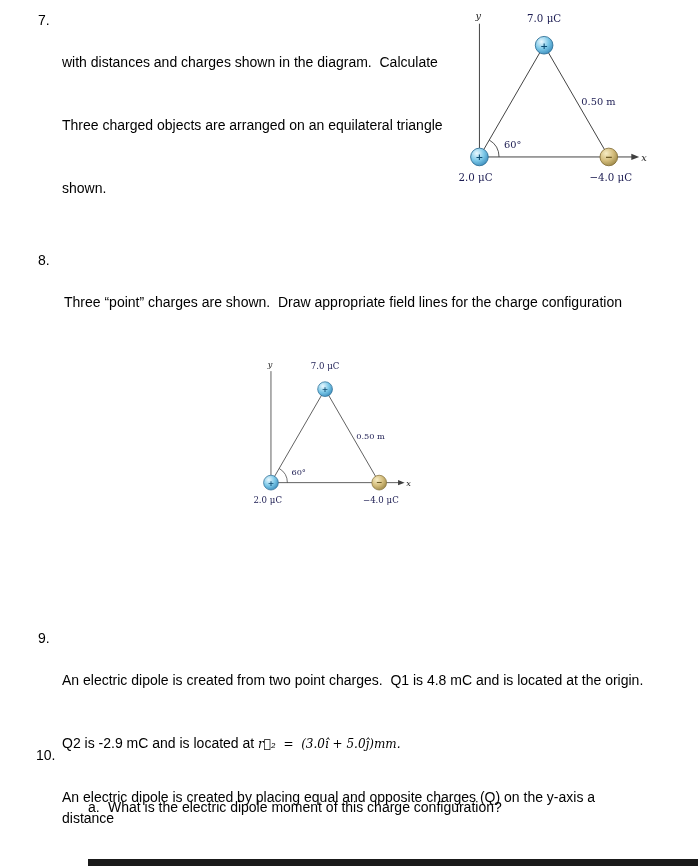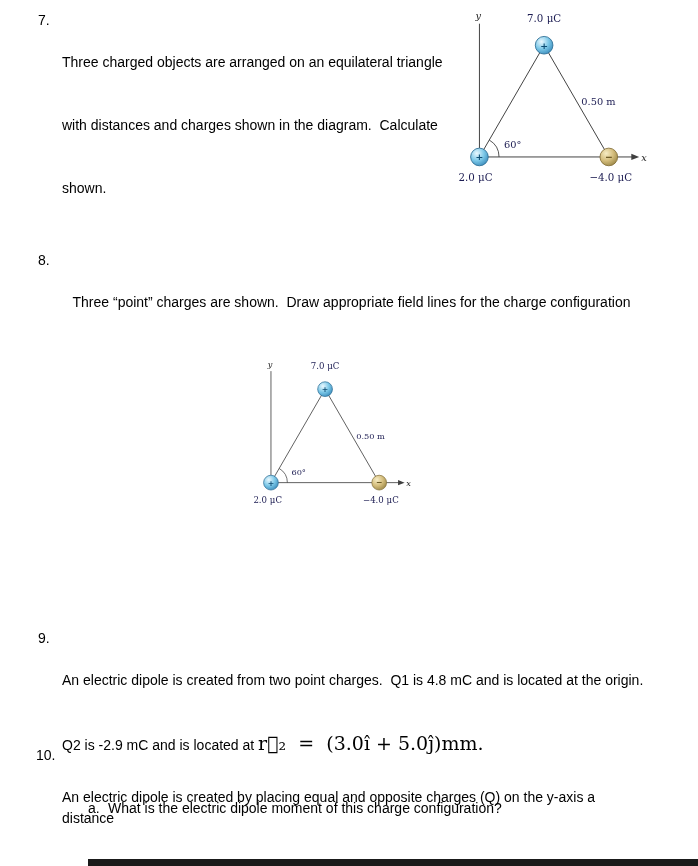--- a/index.html
+++ b/index.html
@@ -6,21 +6,21 @@
   html,body { background:#ffffff; }
   body {
     width:698px; height:866px; position:relative; overflow:hidden;
     font-family:"Liberation Sans", sans-serif; color:#000;
   }
   .abs { position:absolute; }
   .num { font-size:14px; line-height:21px; }
   .body-text { font-size:14px; line-height:21px; white-space:pre-wrap; }
   .math {
     font-family:"DejaVu Serif","Liberation Serif",serif;
-    font-size:19px;
+    font-style:italic; font-size:12px;
   }
   .item-label { display:inline-block; width:20px; }
   .indent-a { margin-left:26px; }
 
   
   svg .axis, svg .edge { stroke:#3f3f3f; stroke-width:1; fill:none; }
   svg .arc { stroke:#3f3f3f; stroke-width:0.9; fill:none; }
   svg .arrow { fill:#3f3f3f; stroke:none; }
   svg .axis-label { font-family:"DejaVu Serif",serif; font-style:italic; font-size:10px; fill:#222; }
   svg .dim-label { font-family:"DejaVu Serif",serif; font-size:10px; fill:#1c1c52; }
@@ -33,22 +33,22 @@
 
   #bottom-bar { position:absolute; left:88px; top:859px; width:610px; height:7px; background:#1a1a1a; }
 </style>
 </head>
 <body>
 
 <div id="page">
 
   <div class="abs num" style="left:38px; top:10px;">7.</div>
   <div class="abs body-text" style="left:62px; top:10px; width:400px;">
+    <div>with distances and charges shown in the diagram.  Calculate</div>
     <div>Three charged objects are arranged on an equilateral triangle</div>
-    <div>with distances and charges shown in the diagram.  Calculate</div>
     <div>shown.</div>
   </div>
 
   <svg class="abs" style="left:452px; top:8px;" width="196" viewBox="0 0 200 192">
     <defs>
       <radialGradient id="posGrad1" cx="35%" cy="30%" r="75%">
         <stop offset="0%" stop-color="#eaf8fe"></stop>
         <stop offset="55%" stop-color="#7cc8e8"></stop>
         <stop offset="100%" stop-color="#3e8fbe"></stop>
       </radialGradient>
@@ -78,21 +78,21 @@
     <circle class="pos" cx="28" cy="152" r="9" fill="url(#posGrad1)"></circle>
     <text class="sign sign-plus" x="28" y="155.5">+</text>
     <text class="charge-label" x="24" y="177" text-anchor="middle">2.0 μC</text>
 
     <circle class="neg" cx="160" cy="152" r="9" fill="url(#negGrad1)"></circle>
     <text class="sign sign-minus" x="160" y="155">−</text>
     <text class="charge-label" x="162" y="177" text-anchor="middle">−4.0 μC</text>
   </svg>
 
   <div class="abs num" style="left:38px; top:250px;">8.</div>
-  <div class="abs body-text" style="left:64px; top:250px; width:575px;text-align:center;">
+  <div class="abs body-text" style="left:64px; top:250px; width:575px;">
     <div>Three “point” charges are shown.  Draw appropriate field lines for the charge configuration</div>
   </div>
 
   <svg class="abs" style="left:248px; top:358px;" width="164" viewBox="0 0 200 192">
     <defs>
       <radialGradient id="posGrad2" cx="35%" cy="30%" r="75%">
         <stop offset="0%" stop-color="#eaf8fe"></stop>
         <stop offset="55%" stop-color="#7cc8e8"></stop>
         <stop offset="100%" stop-color="#3e8fbe"></stop>
       </radialGradient>

